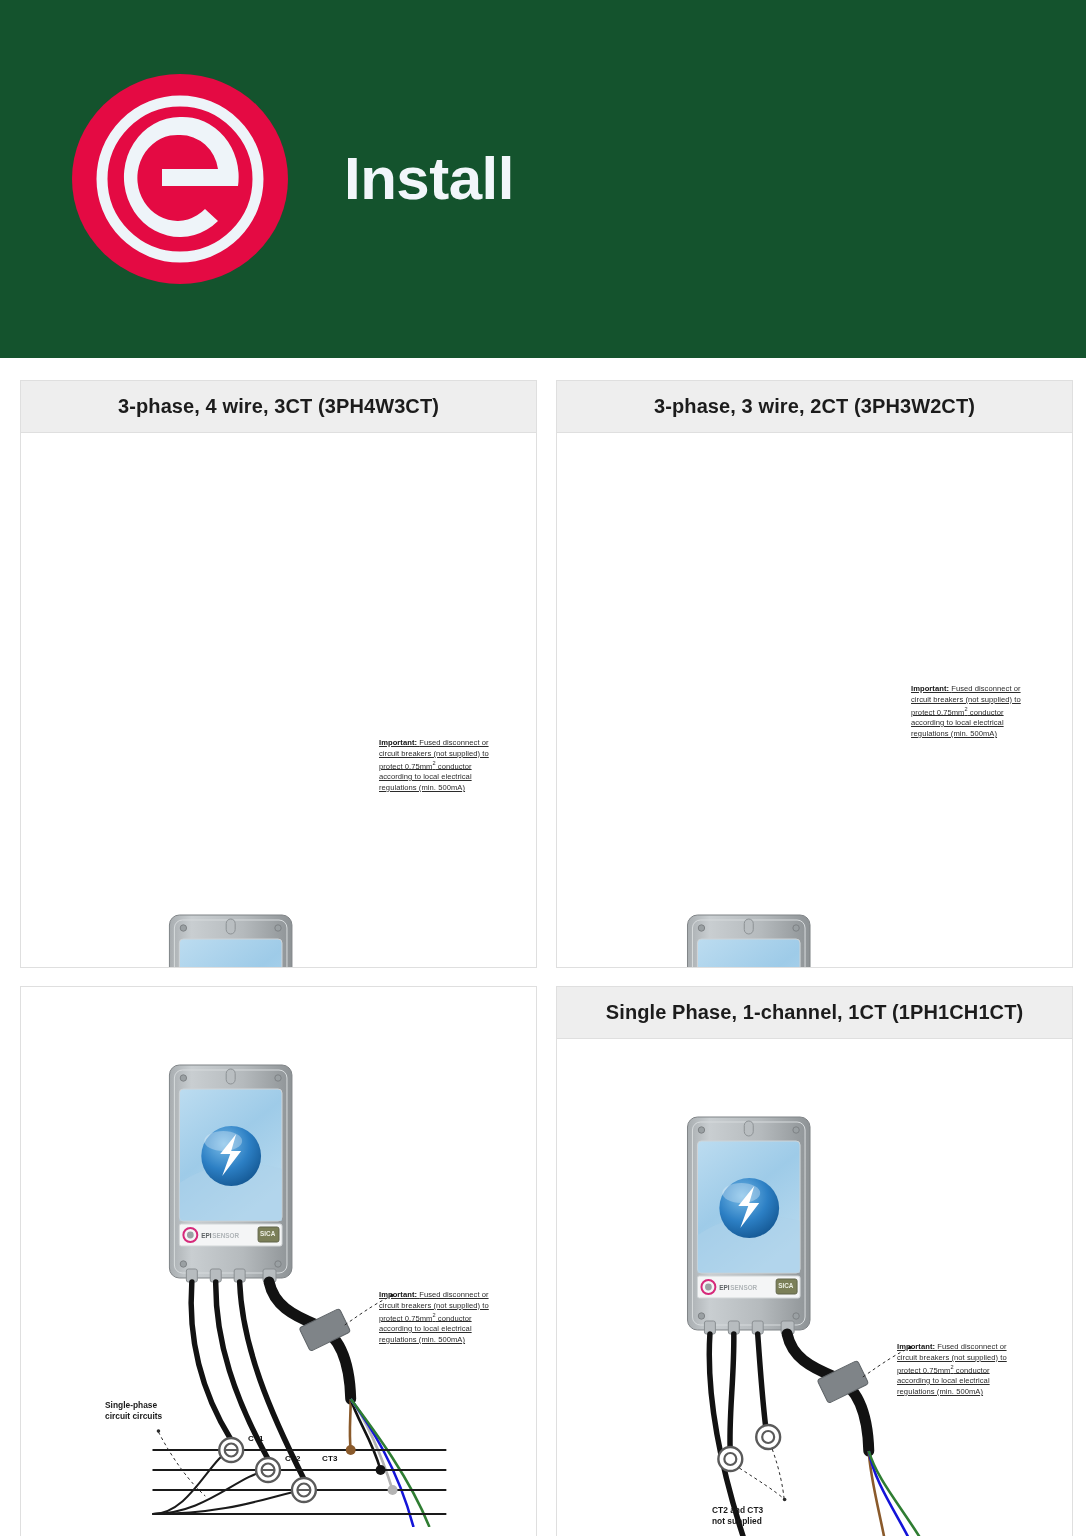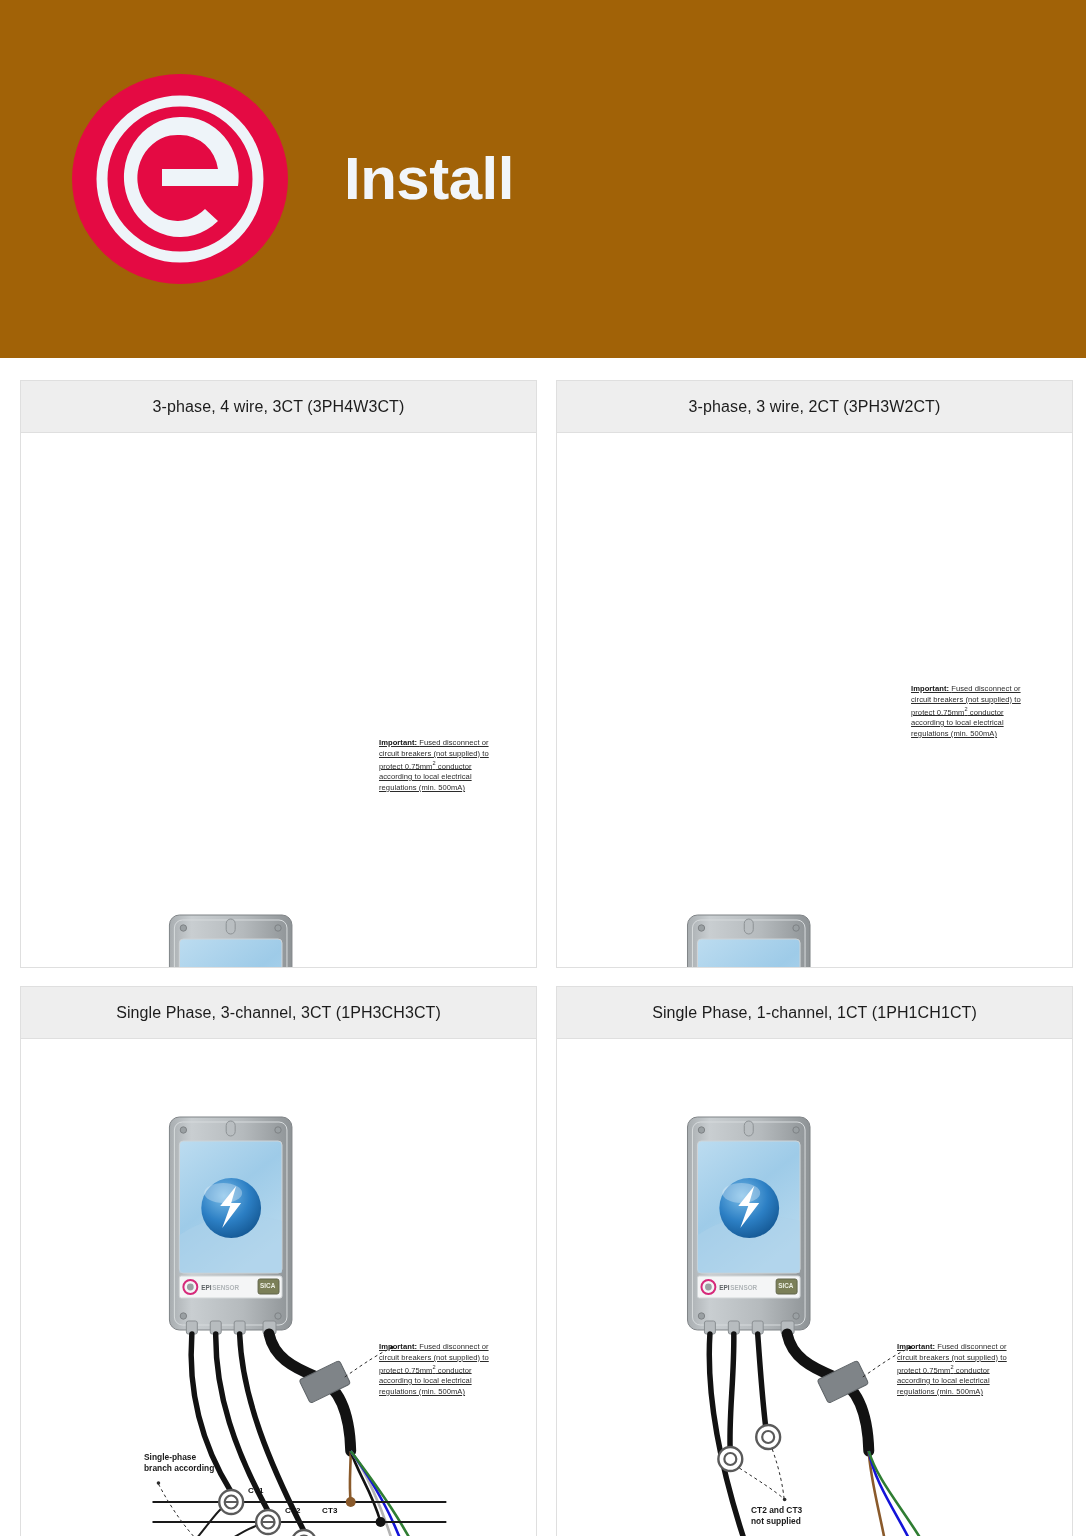--- a/index.html
+++ b/index.html
@@ -11,21 +11,21 @@
     font-family: "Liberation Sans", sans-serif;
     -webkit-font-smoothing: antialiased;
   }
   body { width: 1086px; overflow-x: hidden; }
 
   
   .banner {
     position: relative;
     width: 1086px;
     height: 358px;
-    background: #a16207;
+    background: #14532d;
     display: flex;
     align-items: center;
     padding-left: 72px;
   }
   .logo-wrap {
     width: 216px; height: 216px;
     position: relative;
     flex: 0 0 auto;
   }
   .logo-wrap svg { display: block; }
@@ -56,22 +56,22 @@
   .panel-head {
     background: #eeeeee;
     border-bottom: 1px solid #dfdfdf;
     height: 52px;
     display: flex;
     align-items: center;
     justify-content: center;
     text-align: center;
   }
   .panel-head-text {
-    font-size: 16px;
-    font-weight: 400;
+    font-size: 20px;
+    font-weight: 700;
     color: #1c1c1c;
     letter-spacing: 0.1px;
   }
   .panel-body {
     position: relative;
     height: 534px;
     background: #fff;
   }
   .panel-body.tall { height: 540px; }
 
@@ -90,21 +90,20 @@
   }
   .note b { font-weight: 700; color: #111; }
   .note sup { font-size: 5.6px; vertical-align: super; }
 
   .anno {
     position: absolute;
     font-size: 8.4px;
     font-weight: 700;
     color: #1a1a1a;
     line-height: 1.35;
-    margin-left: 39px;
   }
 
   .ctlab {
     position: absolute;
     font-size: 8px;
     font-weight: 700;
     color: #111;
     letter-spacing: 0.2px;
   }
 </style>
@@ -372,23 +371,20 @@
         <span>Fused disconnect or</span><br>
         <span>circuit breakers (not supplied) to</span><br>
         <span>protect 0.75mm</span><sup>2</sup><span> conductor</span><br>
         <span>according to local electrical</span><br>
         <span>regulations (min. 500mA)</span>
       </div>
     </div>
   </div>
 
   <div class="panel">
-    <div class="panel-head">
-      <span class="panel-head-text">Single Phase, 3-channel, 3CT (1PH3CH3CT)</span>
-    </div>
     <div class="panel-body tall">
       <div class="diagram">
         <svg viewBox="0 0 517 540" preserveAspectRatio="none">
           <defs>
             <linearGradient id="encl3" x1="0" y1="0" x2="1" y2="0">
               <stop offset="0" stop-color="#a8adb0"></stop>
                 <stop offset="0.18" stop-color="#c9ced1"></stop>
               <stop offset="0.6" stop-color="#b5babd"></stop>
                 <stop offset="1" stop-color="#8e9396"></stop>
             </linearGradient>
@@ -488,21 +484,21 @@
           </g>
         </svg>
       </div>
 
       <div class="ctlab" style="left:227px;top:447px">CT1</div>
       <div class="ctlab" style="left:264px;top:467px">CT2</div>
       <div class="ctlab" style="left:301px;top:467px">CT3</div>
 
       <div class="anno" style="left:84px;top:413px">
         <span>Single-phase</span><br>
-        <span>branch according</span>
+        <span>circuit circuits</span>
       </div>
 
       <div class="note" style="left:358px;top:303px">
         <b>Important:</b>
         <span>Fused disconnect or</span><br>
         <span>circuit breakers (not supplied) to</span><br>
         <span>protect 0.75mm</span><sup>2</sup><span> conductor</span><br>
         <span>according to local electrical</span><br>
         <span>regulations (min. 500mA)</span>
       </div>

